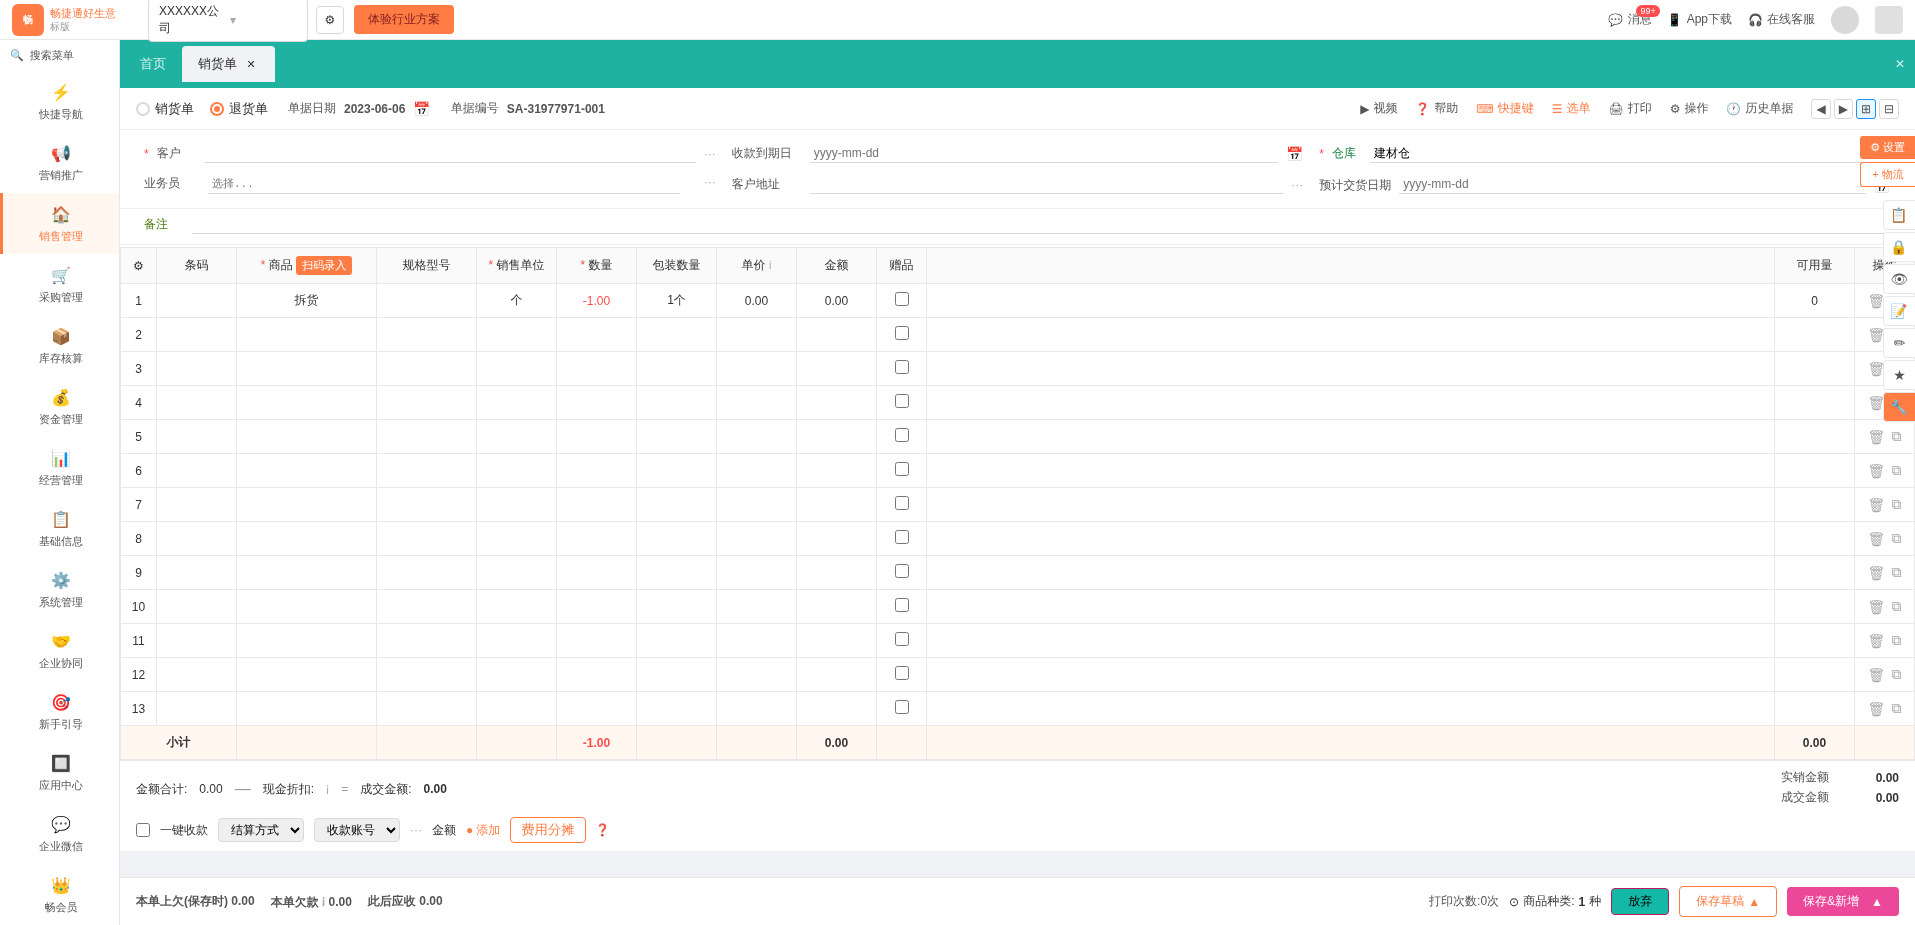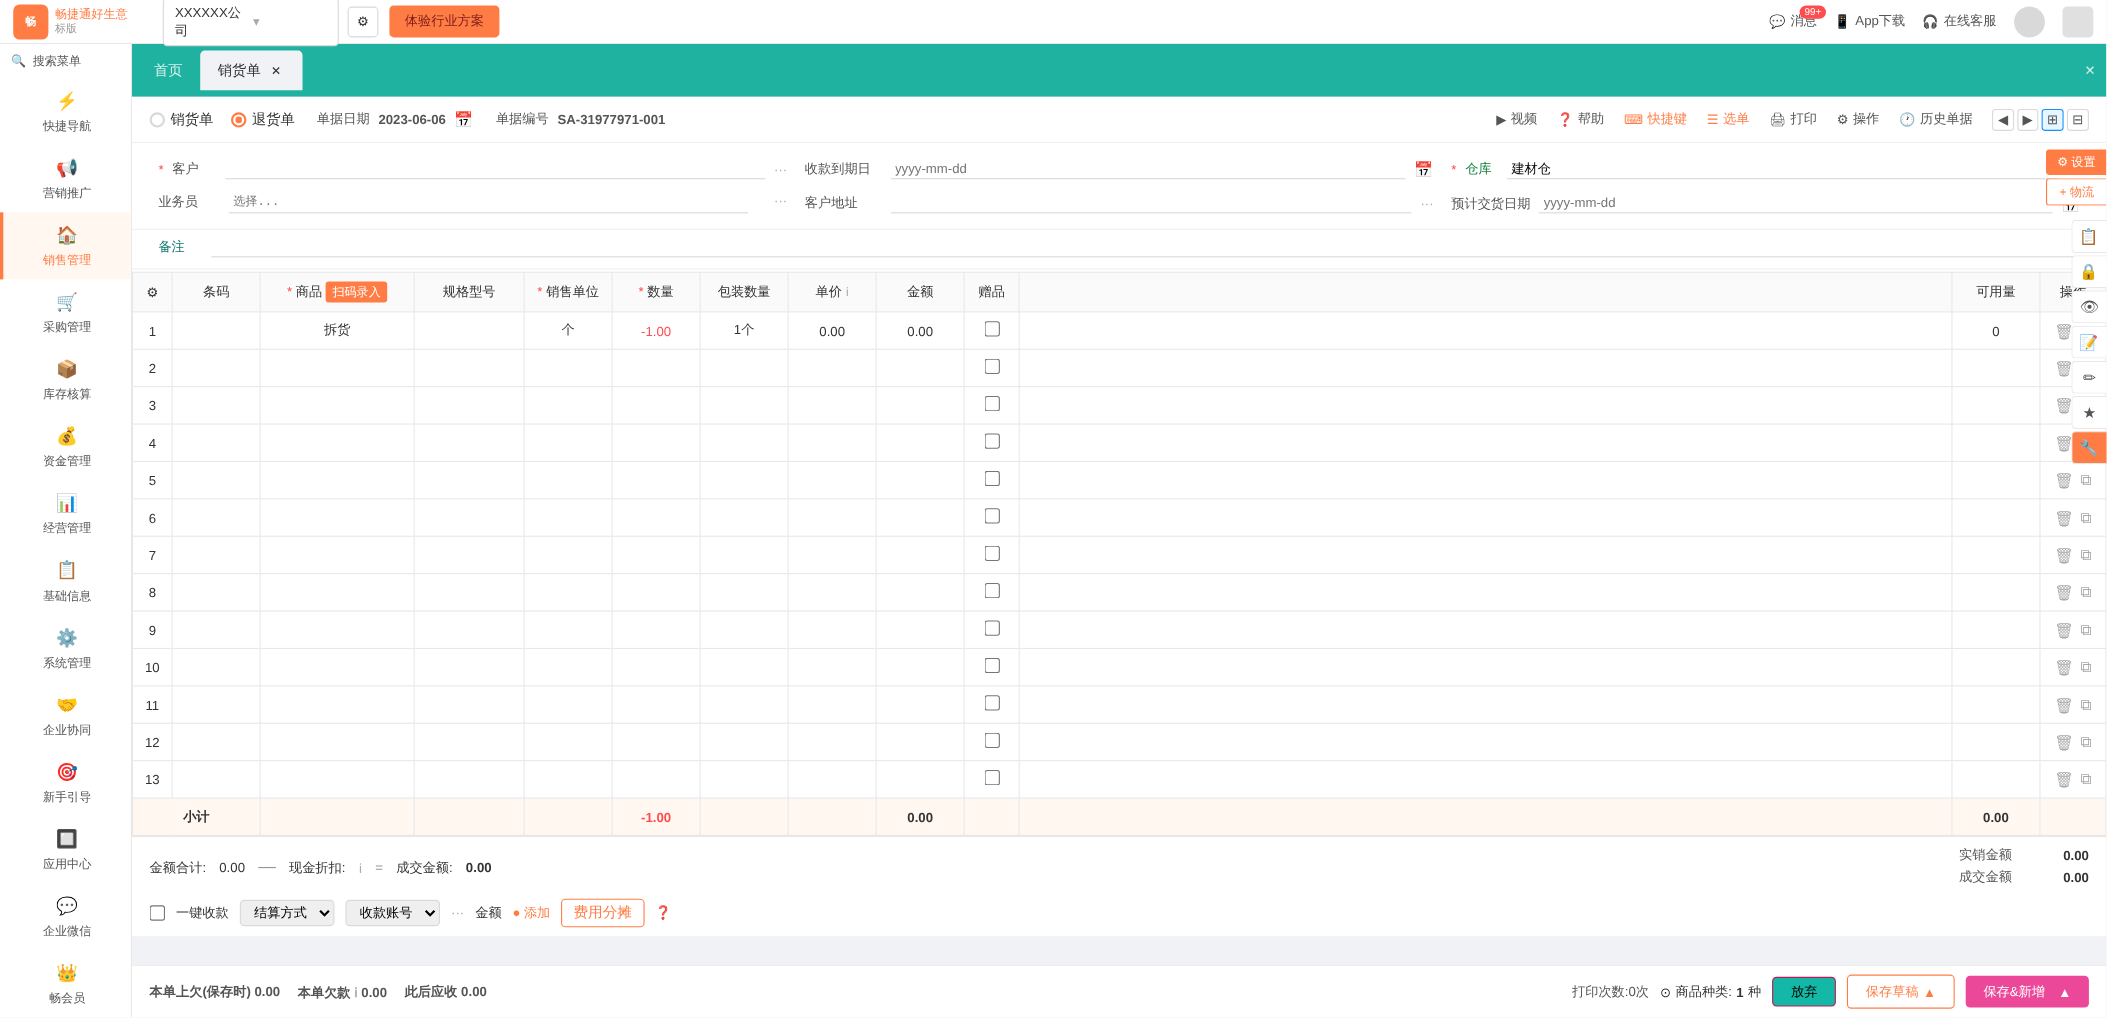--- a/index.html
+++ b/index.html
@@ -722,21 +722,21 @@
               <span>⚙</span>
               <span>设置</span>
             </button>
             <button style="background:#fff;color:#ff7d45;border:1px solid #ff7d45;border-right:none;border-radius:3px 0 0 3px;padding:4px 10px;cursor:pointer;font-size:11px;">
               <span>+ 物流</span>
             </button>
           </div>
         </div>
 
         <div class="remarks-row">
-          <span style="font-size:12px;color:#0f766e;min-width:40px;">备注</span>
+          <span style="font-size:12px;color:#4d7c0f;min-width:40px;">备注</span>
           <input style="flex: 1 1 0%; border-top: none; border-right: none; border-left: none; border-image: initial; border-bottom: 1px solid rgb(217, 217, 217); padding: 2px 4px; font-size: 12px; outline: none;">
         </div>
 
         <div class="table-section">
           <table class="data-table">
             <thead>
               <tr>
                 <th class="col-num">⚙</th>
                 <th class="col-barcode">条码</th>
                 <th class="col-product">

